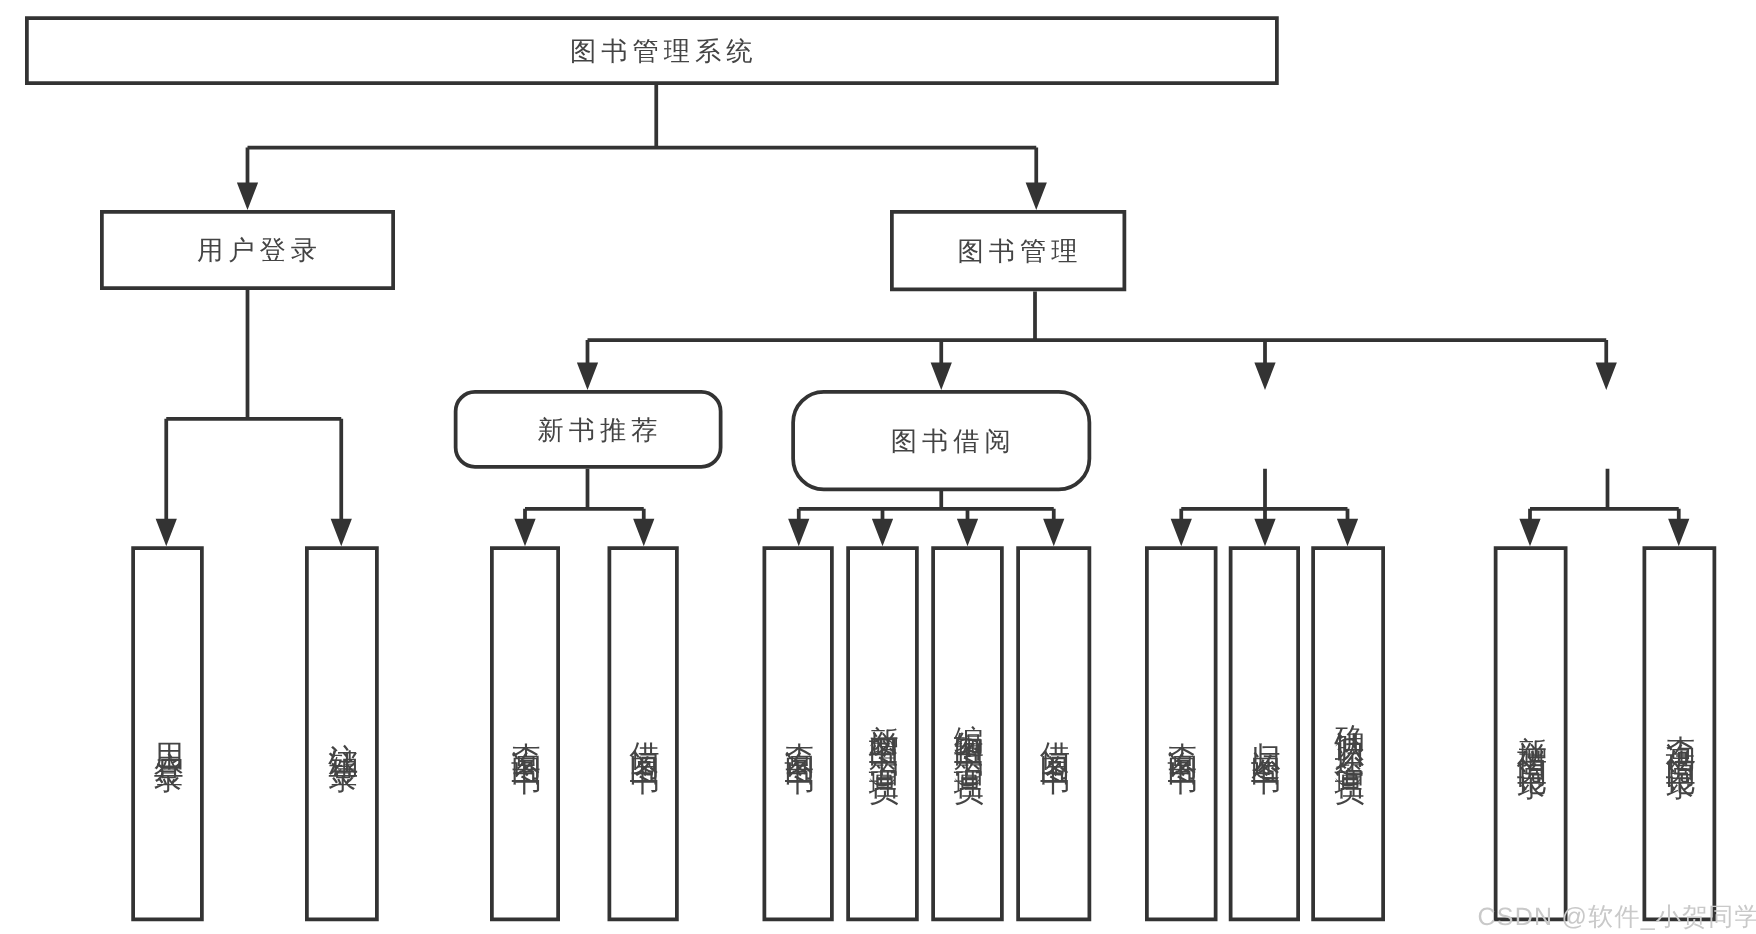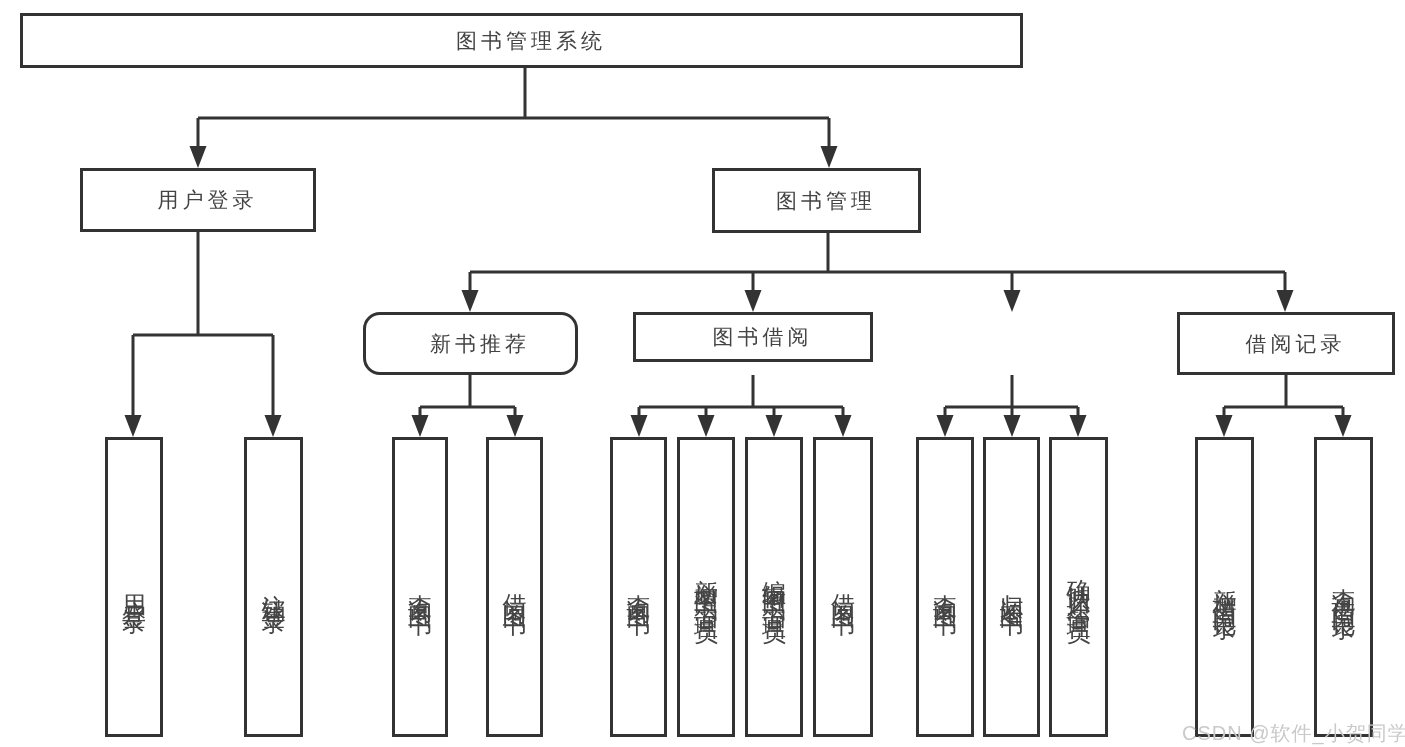--- a/index.html
+++ b/index.html
@@ -46,23 +46,23 @@
     writing-mode: vertical-rl;
     text-orientation: mixed;
     font-size: 24px;
     letter-spacing: 6px;
     line-height: 1;
   }
 
   
   #node-root               { left: 20px;   top: 13px;  width: 1003px; height: 55px; }
   #node-user-login         { left: 80px;   top: 168px; width: 236px;  height: 64px; }
-  #node-book-management    { left: 712px;  top: 168px; width: 209px;  height: 65px; }
+  #node-book-management    { left: 712px;  top: 168px; width: 189px;  height: 65px; }
   #node-new-book-recommend { left: 363px;  top: 312px; width: 215px;  height: 63px; border-radius: 17px; }
-  #node-book-borrow        { left: 633px;  top: 312px; width: 240px;  height: 50px; }
+  #node-book-borrow        { left: 633px;  top: 312px; width: 240px;  height: 81px; border-radius: 26px; }
   #node-current-borrow     { left: 903px;  top: 312px; width: 218px;  height: 63px; }
   #node-borrow-records     { left: 1177px; top: 312px; width: 218px;  height: 63px; }
 
   .leaf { top: 437px; height: 300px; }
   #leaf-user-login-leaf      { left: 105px;  width: 58px; }
   #leaf-logout               { left: 244px;  width: 59px; }
   #leaf-query-books-1        { left: 392px;  width: 56px; }
   #leaf-borrow-books-1       { left: 486px;  width: 57px; }
   #leaf-query-books-2        { left: 610px;  width: 57px; }
   #leaf-add-books            { left: 677px;  width: 58px; }
@@ -121,21 +121,20 @@
     </g>
   </svg>
 
   <div id="node-root" class="node h-label">图书管理系统</div>
 
   <div id="node-user-login" class="node h-label">用户登录</div>
   <div id="node-book-management" class="node h-label">图书管理</div>
 
   <div id="node-new-book-recommend" class="node h-label">新书推荐</div>
   <div id="node-book-borrow" class="node h-label">图书借阅</div>
-  <div id="node-borrow-records" class="node h-label">借阅记录</div>
 
   <div id="leaf-user-login-leaf" class="node leaf">用户登录</div>
   <div id="leaf-logout" class="node leaf">注销登录</div>
 
   <div id="leaf-query-books-1" class="node leaf">查询图书</div>
   <div id="leaf-borrow-books-1" class="node leaf">借阅图书</div>
 
   <div id="leaf-query-books-2" class="node leaf">查询图书</div>
   <div id="leaf-add-books" class="node leaf">新增图书（管理员）</div>
   <div id="leaf-edit-books" class="node leaf">编辑图书（管理员）</div>

